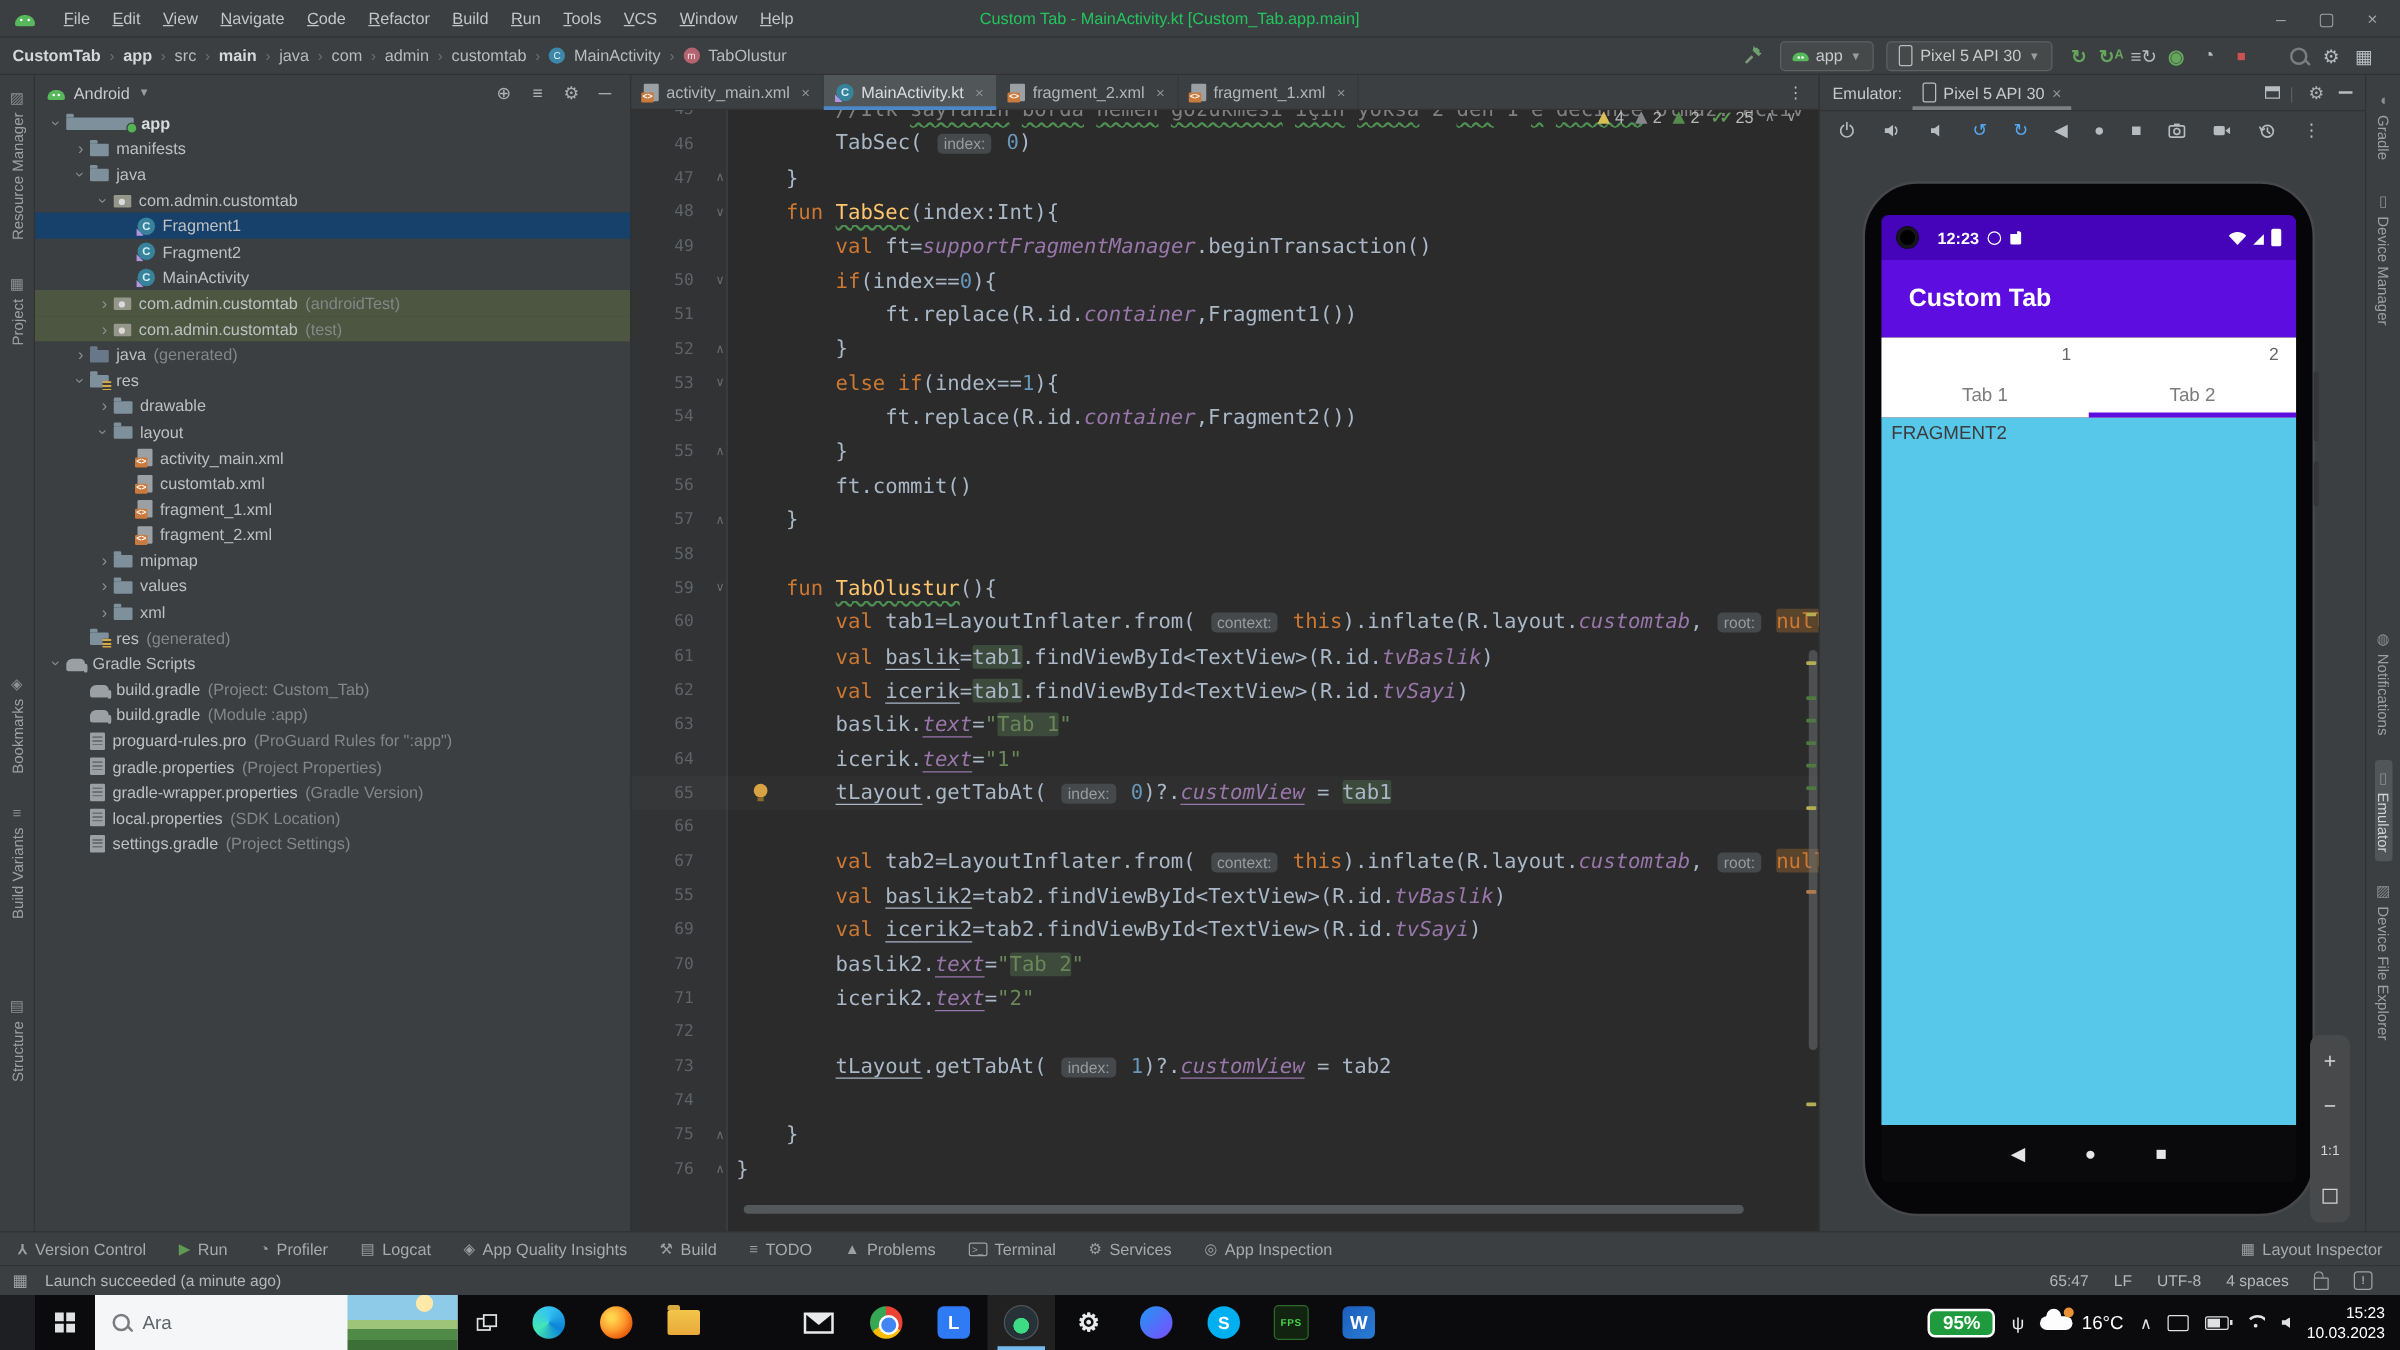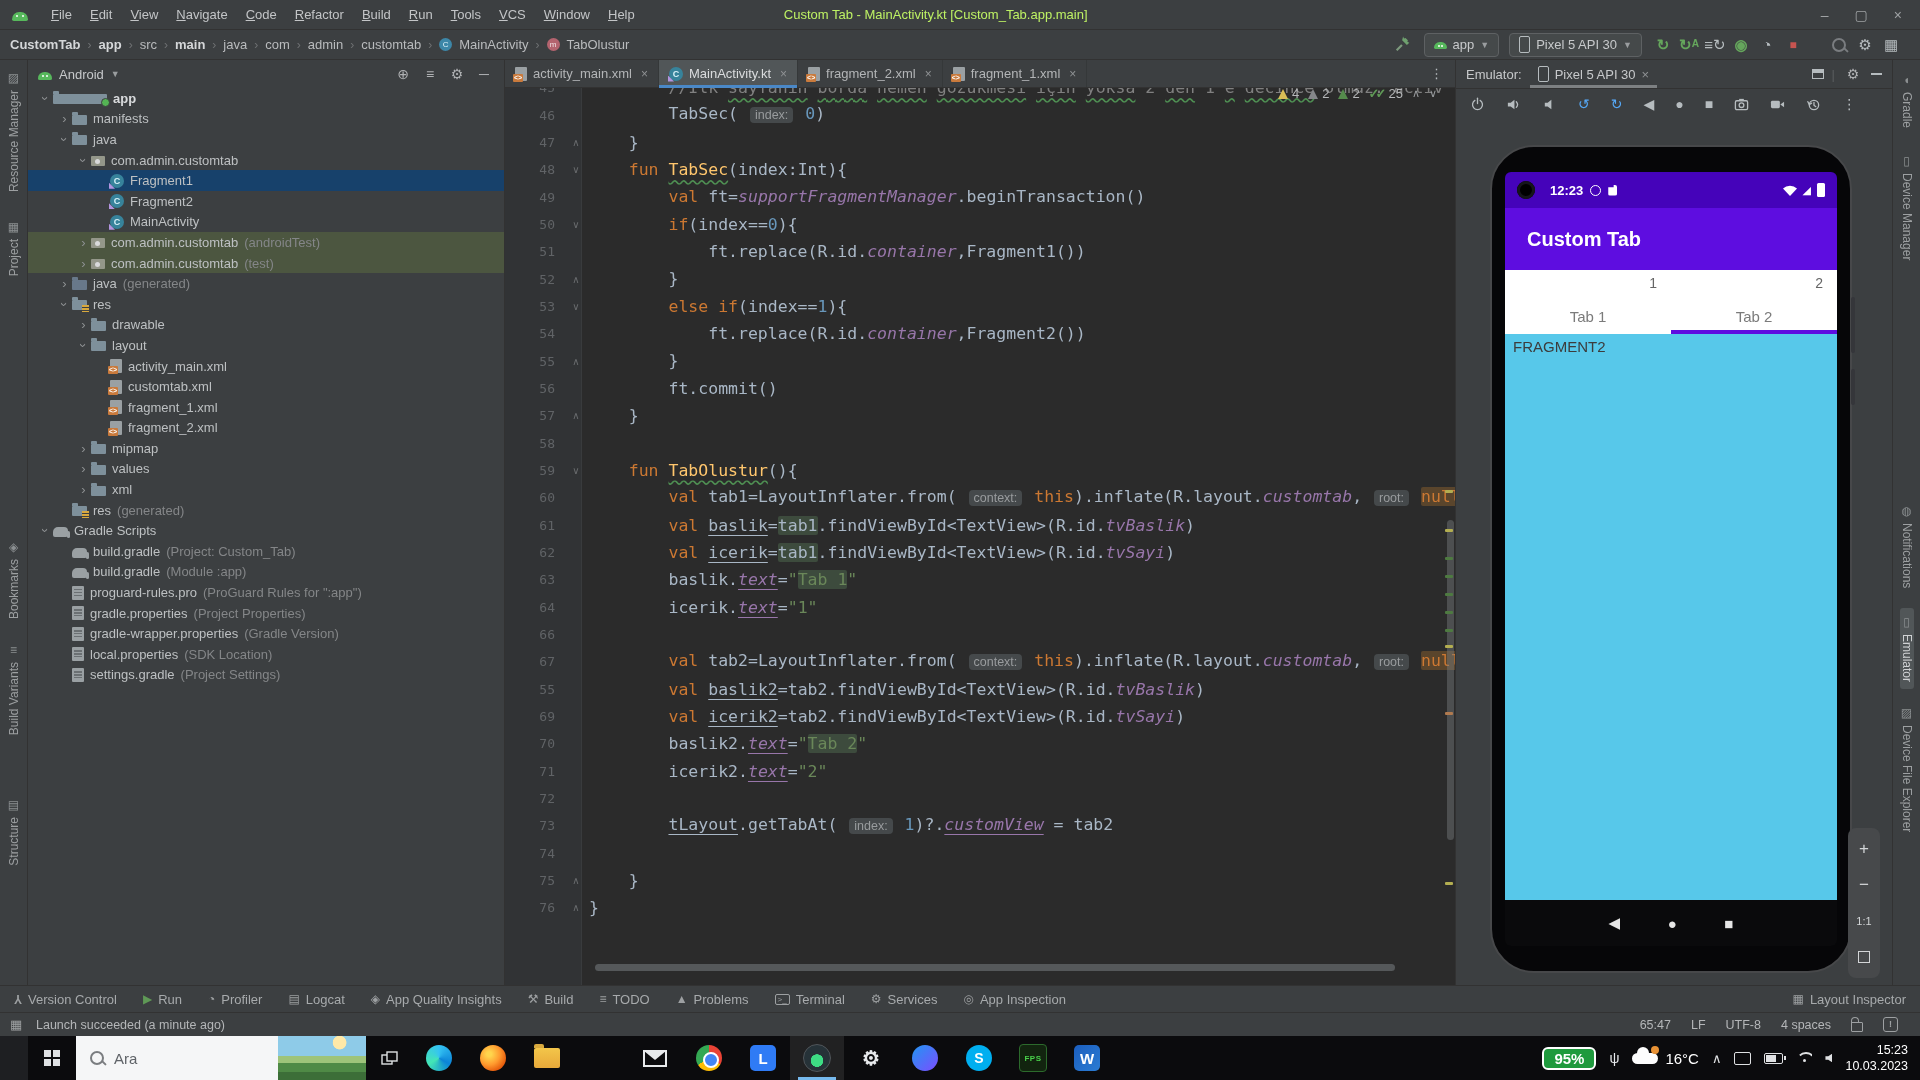--- a/index.html
+++ b/index.html
@@ -5,21 +5,21 @@
   html,body{margin:0;padding:0;background:#1e1f22;}
   body{width:1920px;height:1080px;position:relative;overflow:hidden;
        font-family:"Liberation Sans",sans-serif;color:#bbbdbf;font-size:13px;
        -webkit-font-smoothing:antialiased;}
   .abs{position:absolute;}
   
   #menubar{left:0;top:0;width:1920px;height:30px;background:#3c3f41;display:flex;align-items:center;border-bottom:1px solid #323232;box-sizing:border-box;}
   #menus{display:flex;}
   .menu-item{padding:0 9px;color:#c3c5c7;cursor:default;display:inline-block;}
   .menu-item::first-letter{text-decoration:underline;}
-  #win-title{position:absolute;left:50%;transform:translateX(-58%);color:#bef264;}
+  #win-title{position:absolute;left:50%;transform:translateX(-58%);color:#22c55e;}
   #winctrl{margin-left:auto;display:flex;align-items:center;gap:26px;padding-right:18px;color:#9fa2a4;font-size:14px;}
   #navbar{left:0;top:30px;width:1920px;height:30px;background:#3c3f41;display:flex;align-items:center;border-bottom:1px solid #323232;box-sizing:border-box;padding:0 10px;}
   #crumbs{display:flex;align-items:center;gap:7px;}
   .crumb{color:#b9bbbd;} .crumb.bold{font-weight:bold;color:#d5d7d9;}
   .crumb-sep{color:#6e7072;font-size:12px;}
   #nav-right{margin-left:auto;display:flex;align-items:center;gap:10px;padding-right:8px;}
   .chip{display:flex;align-items:center;gap:6px;background:#45494a;border:1px solid #5e6163;border-radius:4px;height:22px;padding:0 9px;color:#c7c9cb;}
   .chip .dd{font-size:9px;color:#9a9d9f;}
   .navico{width:22px;height:22px;display:flex;align-items:center;justify-content:center;font-size:15px;color:#b6bcbf;}
   .g-green{color:#65a65c;font-weight:bold;}
@@ -630,20 +630,25 @@
       <div class="code-line">
         <span class="ln">63</span>
         <span class="fold"></span>
         <span class="ct" style="padding-left: 8ch;"><span class="tk-t">baslik.</span><span class="tk-p tk-u">text</span><span class="tk-t">=</span><span class="tk-s">"</span><span class="tk-s tk-hl">Tab 1</span><span class="tk-s">"</span></span>
       </div>
       <div class="code-line">
         <span class="ln">64</span>
         <span class="fold"></span>
         <span class="ct" style="padding-left: 8ch;"><span class="tk-t">icerik.</span><span class="tk-p tk-u">text</span><span class="tk-t">=</span><span class="tk-s">"1"</span></span>
       </div>
+      <div class="code-line caret">
+        <span class="ln">65</span>
+        <span class="fold"></span>
+        <span class="ct" style="padding-left: 8ch;"><span class="bulb"></span><span class="tk-t tk-u">tLayout</span><span class="tk-t">.getTabAt( </span><span class="tk-h">index:</span><span class="tk-t"> </span><span class="tk-n">0</span><span class="tk-t">)?.</span><span class="tk-p tk-u">customView</span><span class="tk-t"> = </span><span class="tk-t tk-hl">tab1</span></span>
+      </div>
       <div class="code-line">
         <span class="ln">66</span>
         <span class="fold"></span>
         <span class="ct" style="padding-left: 0ch;"></span>
       </div>
       <div class="code-line">
         <span class="ln">67</span>
         <span class="fold"></span>
         <span class="ct" style="padding-left: 8ch;"><span class="tk-k">val </span><span class="tk-t">tab2=LayoutInflater.from( </span><span class="tk-h">context:</span><span class="tk-t"> </span><span class="tk-k">this</span><span class="tk-t">).inflate(R.layout.</span><span class="tk-p">customtab</span><span class="tk-t">, </span><span class="tk-h">root:</span><span class="tk-t"> </span><span class="tk-k tk-nl">null</span></span>
       </div>

